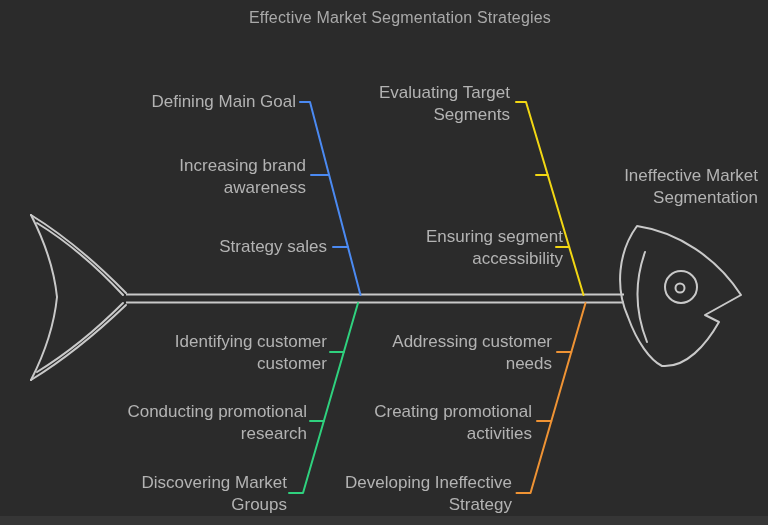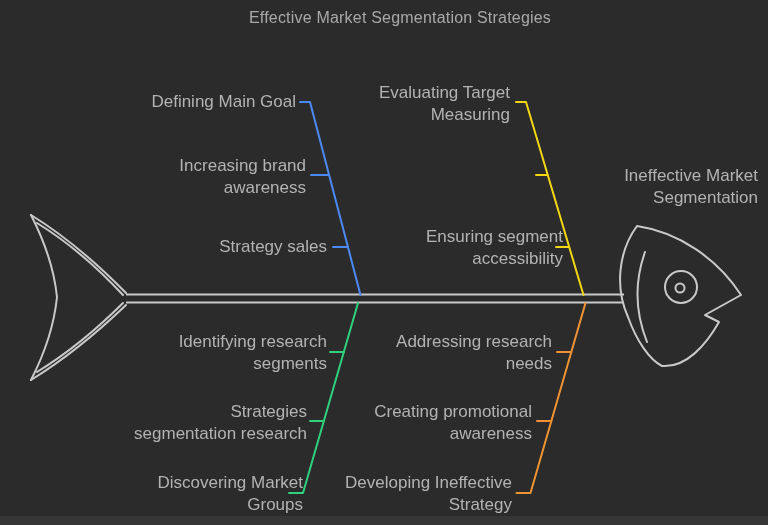--- a/index.html
+++ b/index.html
@@ -86,27 +86,27 @@
       <path d="M585.5,303 L530.5,493 L516.5,493"></path>
       <path d="M557,352 L571.3,352"></path>
       <path d="M537,421 L551.3,421"></path>
     </g>
   </svg>
 
   <div class="label" style="top:91px;right:472px">Defining Main Goal</div>
   <div class="label" style="top:155px;right:462px;width:150px">Increasing brand awareness</div>
   <div class="label" style="top:236px;right:441px">Strategy sales</div>
 
-  <div class="label" style="top:82px;right:258px;width:160px">Evaluating Target Measuring</div>
+  <div class="label" style="top:82px;right:258px;width:160px">Evaluating Target Segments</div>
   <div class="label" style="top:226px;right:205px;width:160px">Ensuring segment accessibility</div>
 
-  <div class="label" style="top:331px;right:441px;width:170px">Identifying research segments</div>
-  <div class="label" style="top:401px;right:461px;width:180px">Strategies segmentation research</div>
-  <div class="label" style="top:472px;right:465px;width:155px">Discovering Market Groups</div>
+  <div class="label" style="top:331px;right:441px;width:170px">Identifying customer customer</div>
+  <div class="label" style="top:401px;right:461px;width:180px">Conducting promotional research</div>
+  <div class="label" style="top:472px;right:481px;width:155px">Discovering Market Groups</div>
 
-  <div class="label" style="top:331px;right:216px;width:170px">Addressing research needs</div>
-  <div class="label" style="top:401px;right:236px;width:170px">Creating promotional awareness</div>
+  <div class="label" style="top:331px;right:216px;width:170px">Addressing customer needs</div>
+  <div class="label" style="top:401px;right:236px;width:170px">Creating promotional activities</div>
   <div class="label" style="top:472px;right:256px;width:180px">Developing Ineffective Strategy</div>
 
   <div class="label center" style="top:165px;left:598px;width:160px">Ineffective Market Segmentation</div>
 
   <div class="bottom-bar"></div>
 </div>
 
 </body></html>

